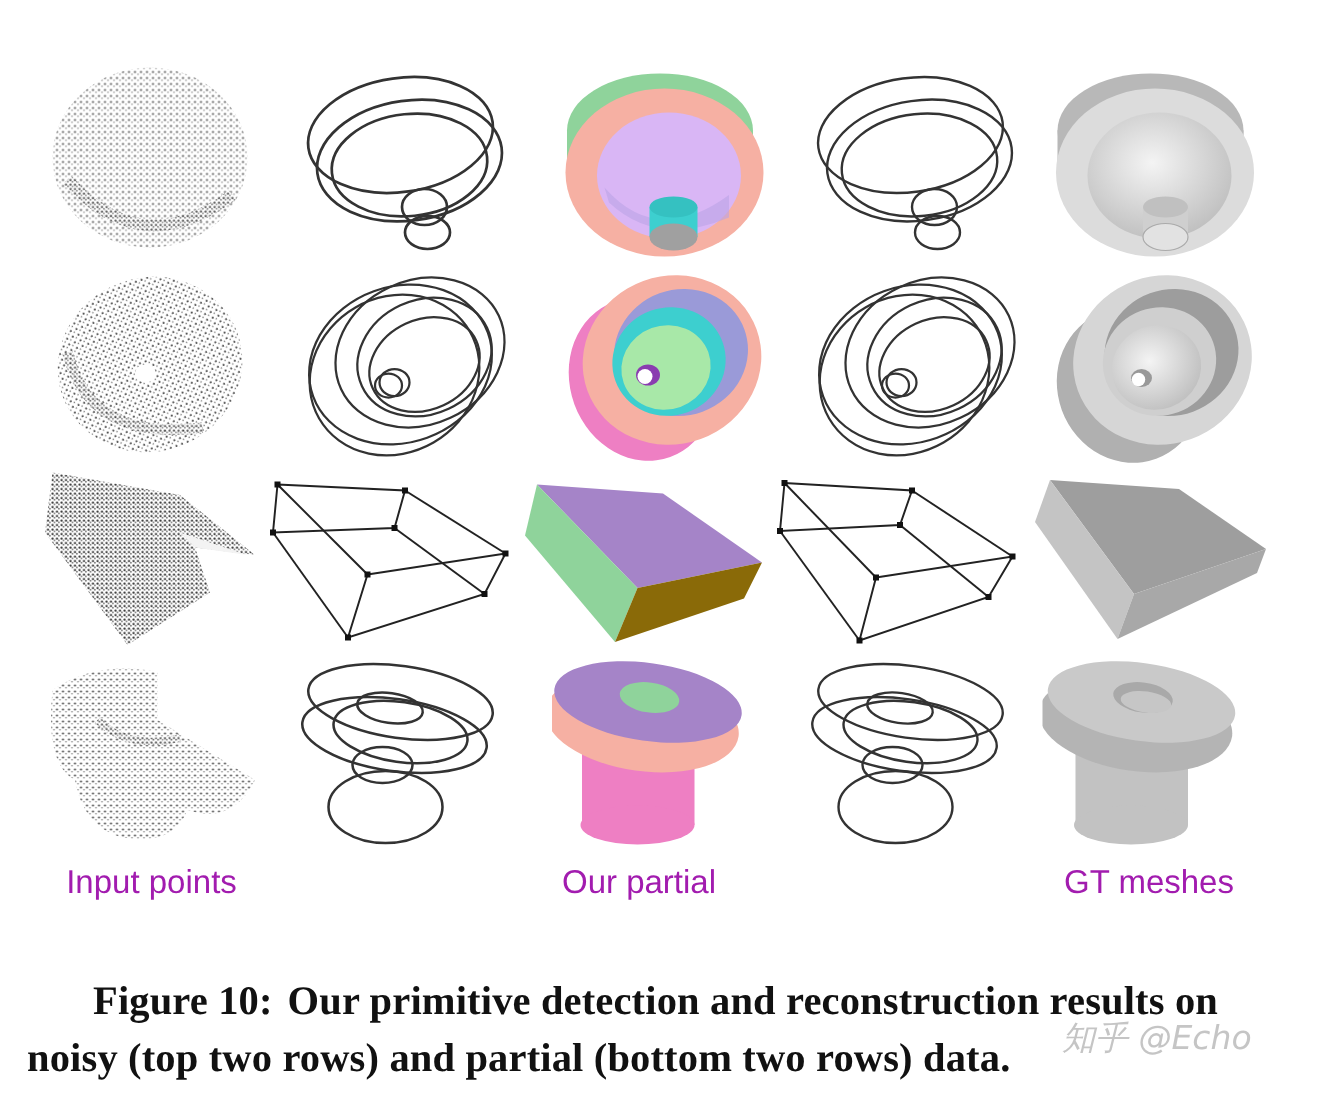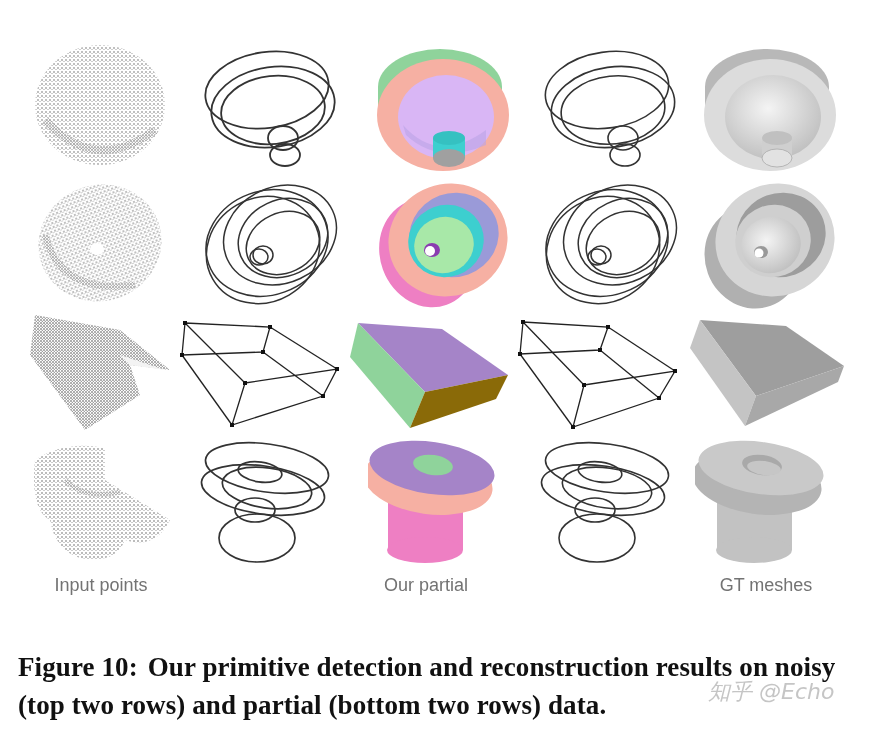--- a/index.html
+++ b/index.html
@@ -2,25 +2,25 @@
 <html><head>
 <meta charset="utf-8">
 <style>
   html, body { margin: 0; padding: 0; background: #ffffff; }
   body { width: 884px; height: 730px; position: relative; overflow: hidden;
          font-family: "Liberation Sans", sans-serif; }
   .figure { position: absolute; left: 0; top: 0; width: 884px; height: 610px; }
   .cell { position: absolute; }
   .cell svg { width: 100%; height: 100%; display: block; }
   .col-label { position: absolute; top: 575px; font-family: "Liberation Sans", sans-serif;
-               font-size: 18px; color: #737373; white-space: nowrap; transform: translateX(-50%); }
+               font-size: 22px; color: #a21caf; white-space: nowrap; transform: translateX(-50%); }
   .caption { position: absolute; left: 18px; top: 648px; width: 850px;
              font-family: "Liberation Serif", serif; font-weight: bold; font-size: 27px;
              line-height: 38px; color: #111; letter-spacing: 0.1px; }
-  .caption .cap-label { margin-right: 10px; }
+  .caption .cap-label { margin-right: 10px; margin-left: 44px; }
   .watermark { position: absolute; left: 708px; top: 677px; font-family: "DejaVu Sans", sans-serif;
                font-size: 22px; color: rgba(150,150,150,0.55); white-space: nowrap; font-style: italic; }
 </style>
 </head>
 <body>
 
 <div class="figure">
 
   <div class="cell" style="left:25px;top:35px;width:150px;height:140px;">
     <svg viewBox="0 0 150 140">

